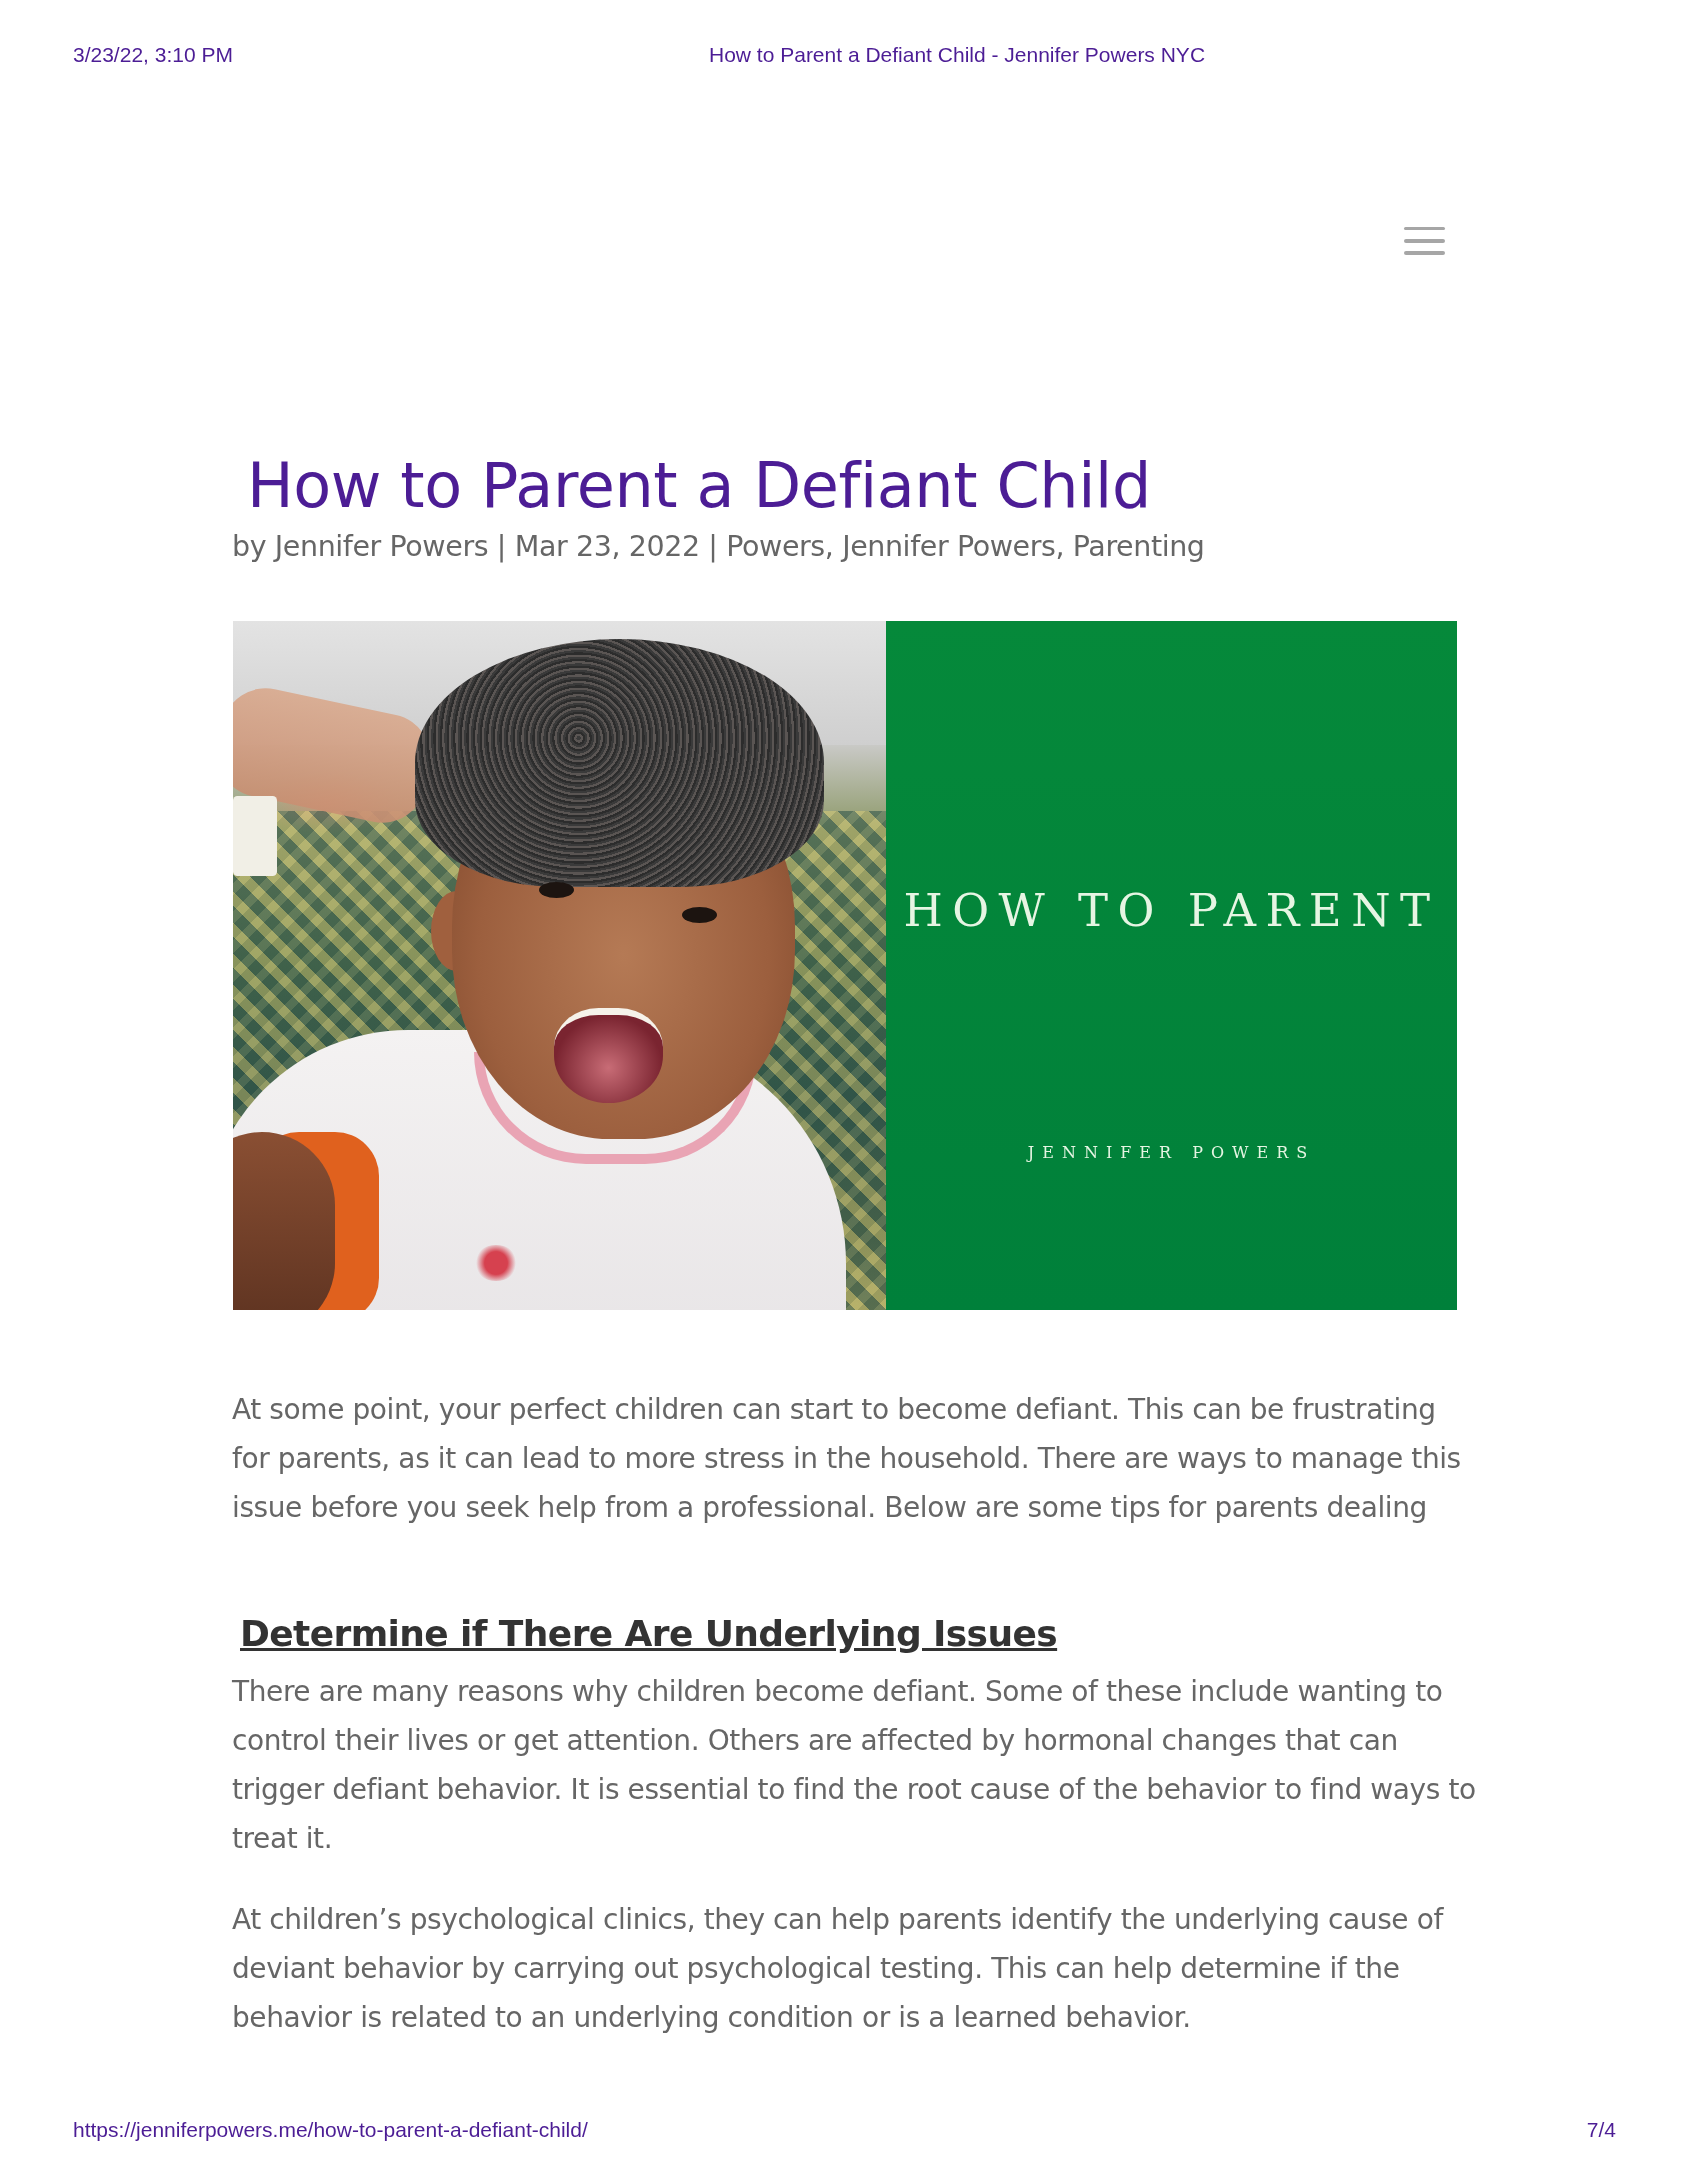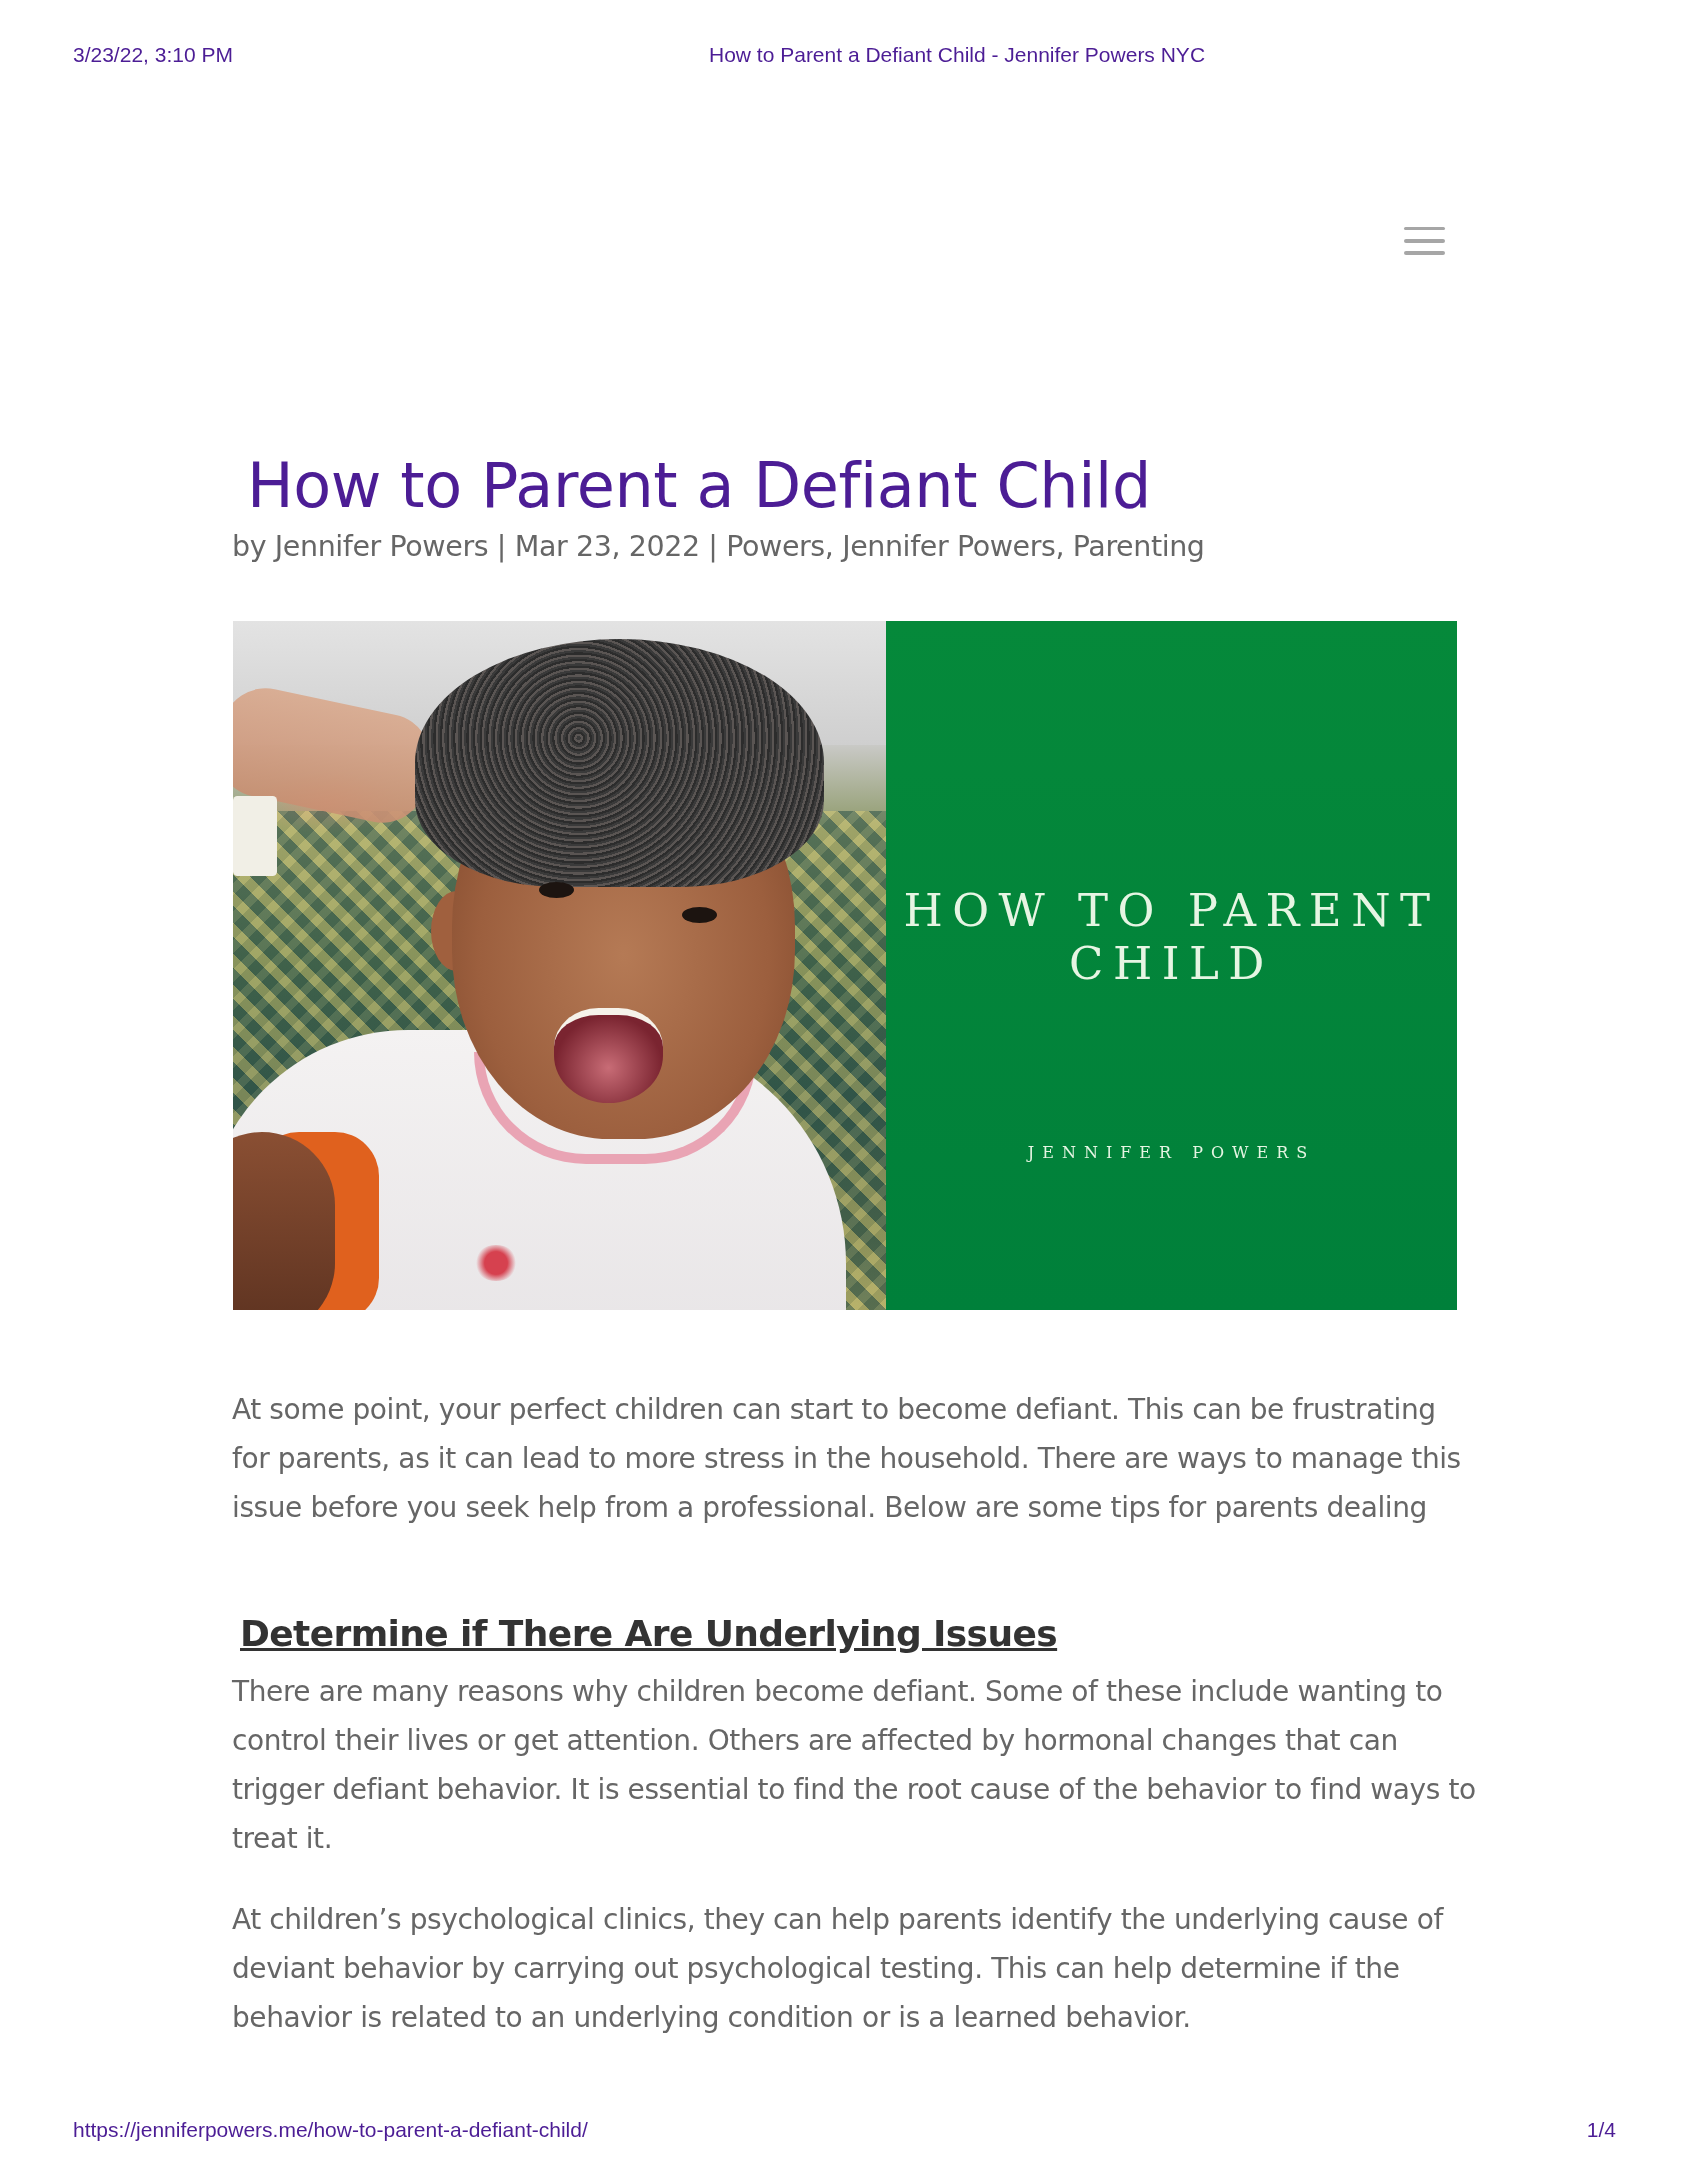--- a/index.html
+++ b/index.html
@@ -94,21 +94,20 @@
     <div class="face"></div>
     <div class="hat"></div>
     <div class="eye l"></div>
     <div class="eye r"></div>
     <div class="mouth"></div>
     <div class="flower"></div>
   </div>
   <div class="green">
     <div class="g-title">
       <span class="g-line">HOW TO PARENT</span>
-      <span class="g-line">CHILD</span>
     </div>
     <div class="g-author">JENNIFER POWERS</div>
   </div>
 </div>
 
 <p class="abs body-text p1" style="margin:0">
   <span class="ln">At some point, your perfect children can start to become defiant. This can be frustrating</span>
   <span class="ln">for parents, as it can lead to more stress in the household. There are ways to manage this</span>
   <span class="ln">issue before you seek help from a professional. Below are some tips for parents dealing</span>
 </p>
@@ -122,14 +121,14 @@
   <span class="ln">treat it.</span>
 </p>
 
 <p class="abs body-text p3" style="margin:0">
   <span class="ln">At children’s psychological clinics, they can help parents identify the underlying cause of</span>
   <span class="ln">deviant behavior by carrying out psychological testing. This can help determine if the</span>
   <span class="ln">behavior is related to an underlying condition or is a learned behavior.</span>
 </p>
 
 <div class="abs print-hdr print-url">https://jenniferpowers.me/how-to-parent-a-defiant-child/</div>
-<div class="abs print-hdr print-page">1/4</div>
+<div class="abs print-hdr print-page">7/4</div>
 
 
 </body></html>

